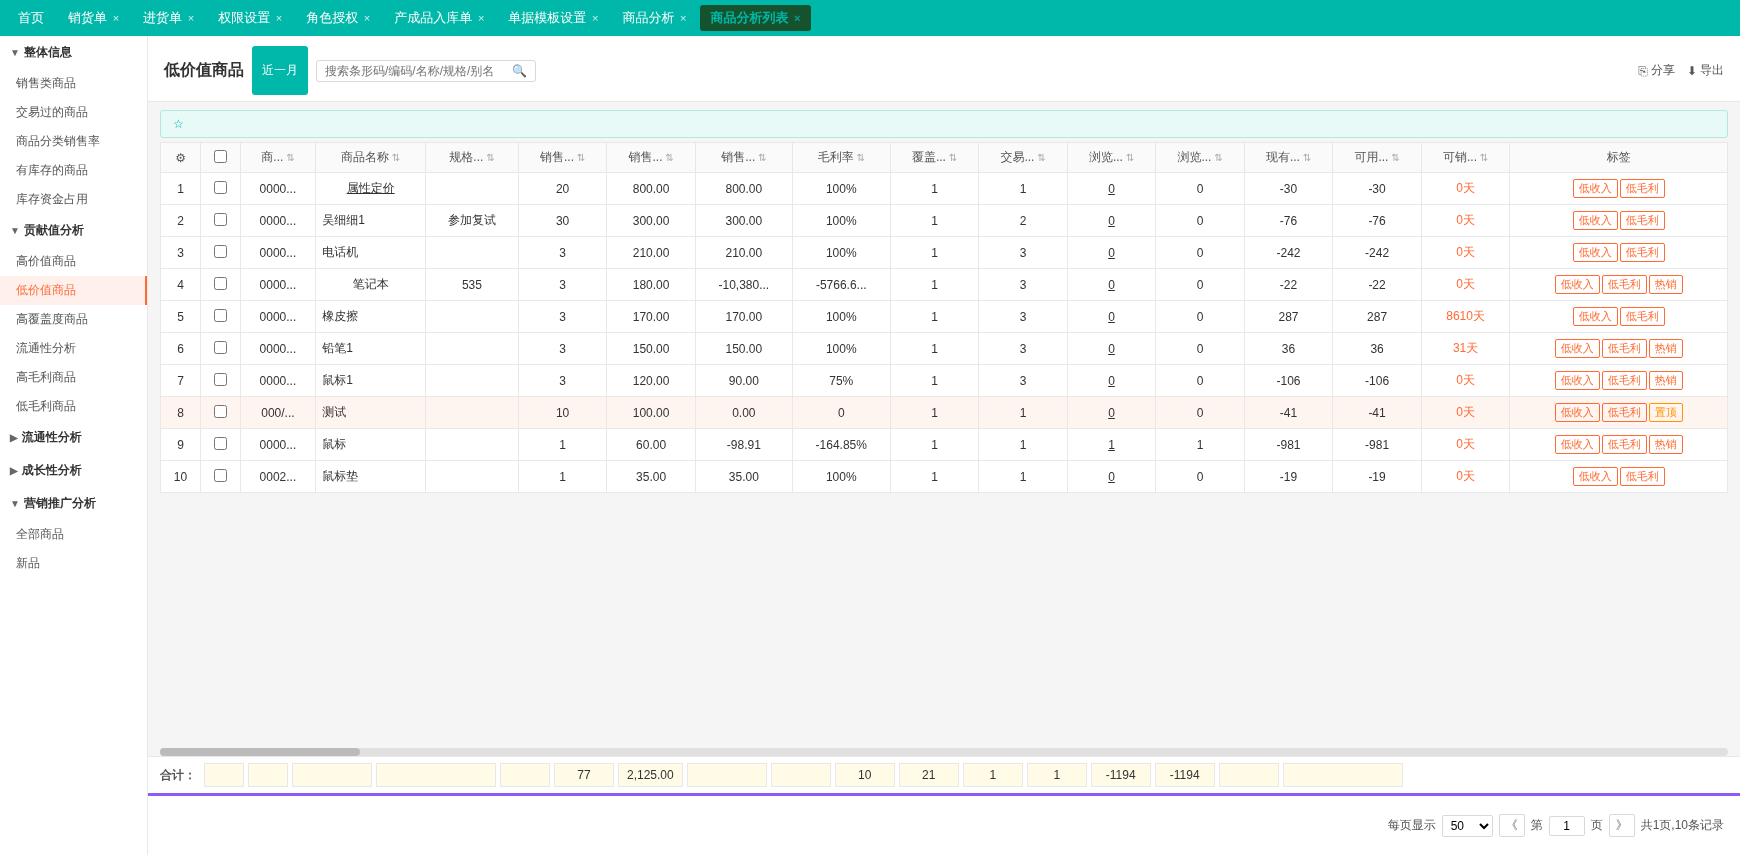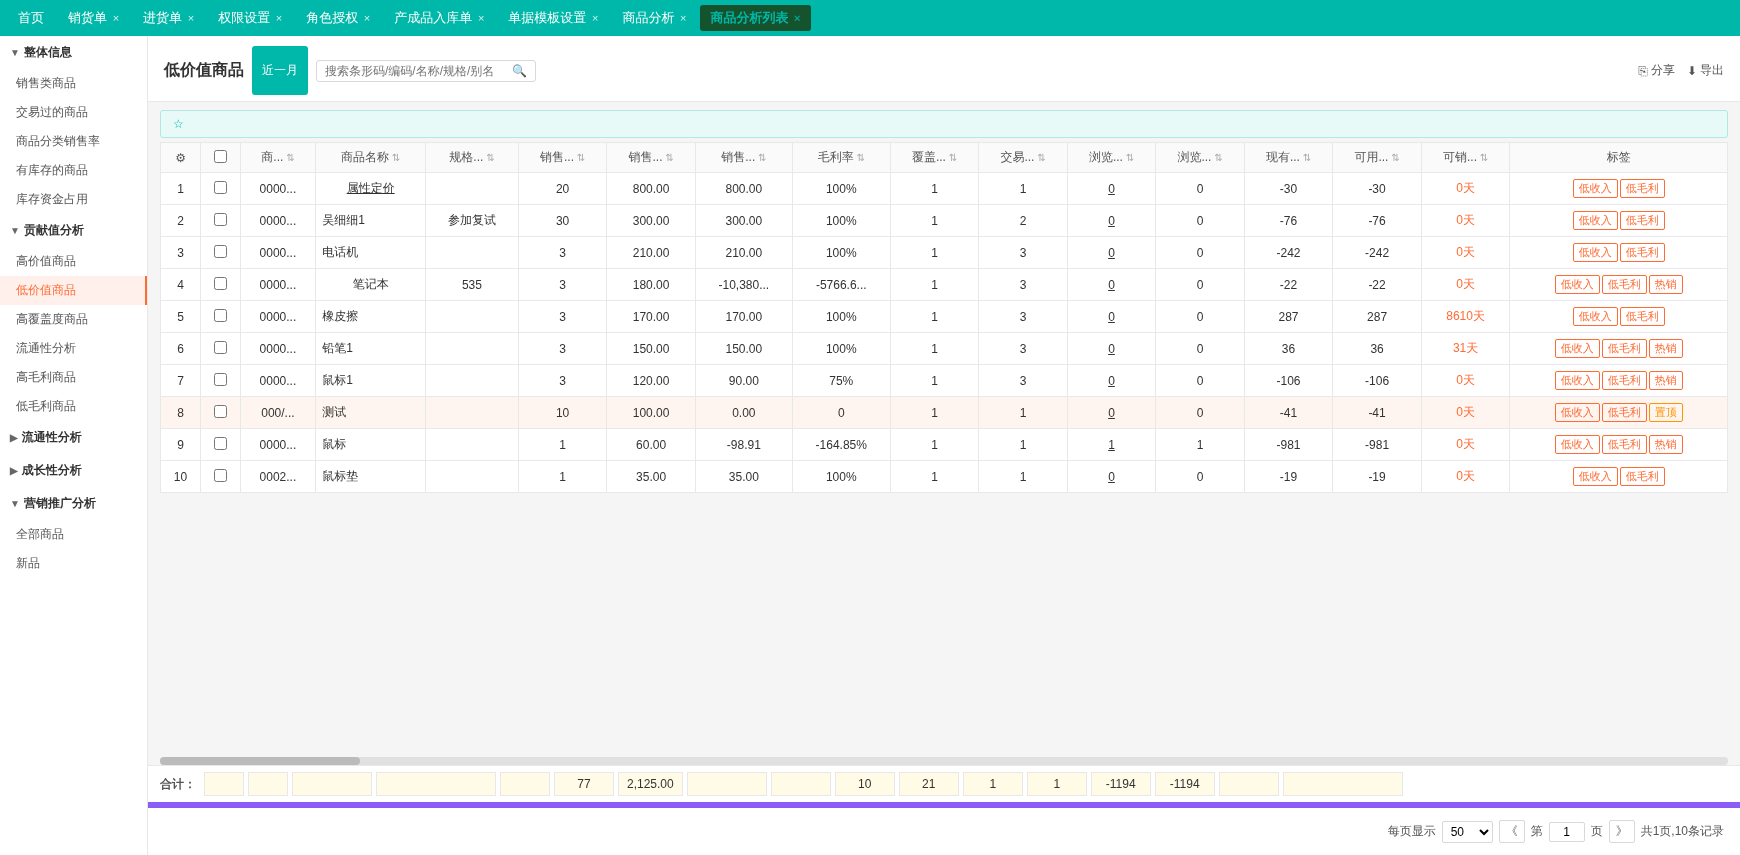--- a/index.html
+++ b/index.html
@@ -215,23 +215,23 @@
       text-align: center;
       font-size: 12px;
       color: #333;
     }
 
     
     .pagination {
       display: flex;
       align-items: center;
       justify-content: flex-end;
-      padding: 12px 16px;
+      padding: 18px 16px;
       background: #fff;
-      border-top: 6px solid #8b5cf6;
+      border-top: 3px solid #8b5cf6;
       gap: 6px;
       font-size: 12px;
       color: #555;
     }
     .page-btn {
       border: 1px solid #d9d9d9;
       background: #fff;
       padding: 2px 6px;
       border-radius: 2px;
       cursor: pointer;

